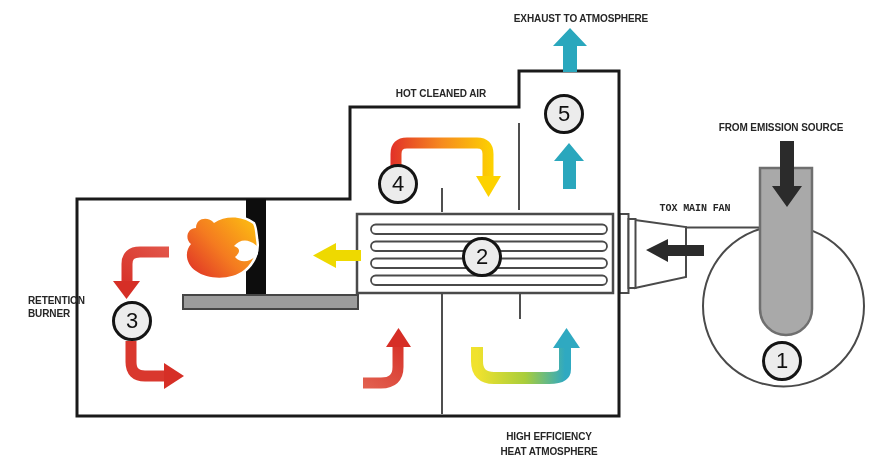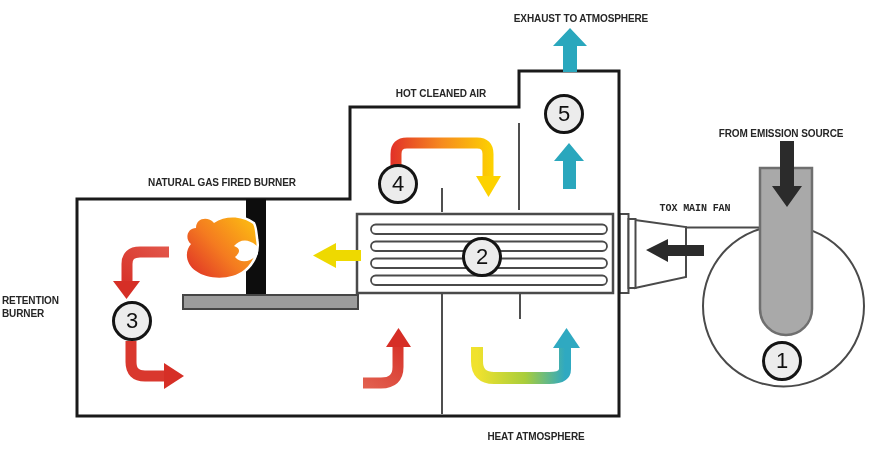--- a/index.html
+++ b/index.html
@@ -15,21 +15,21 @@
     position:absolute;
     font-size:10px;
     font-weight:bold;
     color:#262626;
     letter-spacing:-0.1px;
     text-align:center;
     line-height:13px;
     white-space:nowrap;
   }
   .lbl.left{text-align:left;}
-  .lbl span{display:block;}
+  .lbl span{display:block;margin-left:26px;}
   .marker{
     position:absolute;
     width:40px;height:40px;
     box-sizing:border-box;
     border:3px solid #141414;
     border-radius:50%;
     background:#ececec;
     display:flex;align-items:center;justify-content:center;
     font-size:22px;
     color:#111;
@@ -135,32 +135,32 @@
     <g>
       <path d="M 477 347 V 361 Q 477 378 494 378 H 549 Q 565 378 565 369 V 348" fill="none" stroke="url(#gradYT)" stroke-width="12"></path>
       <polygon points="553,348 580,348 566.5,328" fill="#2fa9c1"></polygon>
     </g>
   </svg>
 
   <div class="lbl" style="left:513px;top:12px;width:136px;">EXHAUST TO ATMOSPHERE</div>
 
   <div class="lbl" style="left:391px;top:87px;width:100px;">HOT CLEANED AIR</div>
 
-  <div class="lbl" style="left:147px;top:176px;width:150px;">NATURAL GAS FIRED BURNER</div>
 
   <div class="lbl left" style="left:2px;top:294px;width:75px;">
     <span>RETENTION</span>
     <span>BURNER</span>
   </div>
 
   <div class="lbl" style="left:655px;top:202px;width:80px;font-family:Liberation Mono, monospace;">TOX MAIN FAN</div>
 
-  <div class="lbl" style="left:714px;top:127px;width:134px;">FROM EMISSION SOURCE</div>
+  <div class="lbl" style="left:714px;top:121px;width:134px;">FROM EMISSION SOURCE</div>
 
   <div class="lbl" style="left:466px;top:430px;width:140px;line-height:14.5px;">
+    <span>HIGH EFFICIENCY</span>
     <span>HEAT ATMOSPHERE</span>
   </div>
 
   <div class="marker" style="left:762px;top:341px;">1</div>
   <div class="marker" style="left:462px;top:237px;">2</div>
   <div class="marker" style="left:112px;top:301px;">3</div>
   <div class="marker" style="left:378px;top:164px;">4</div>
   <div class="marker" style="left:544px;top:94px;">5</div>
 
 </div>

